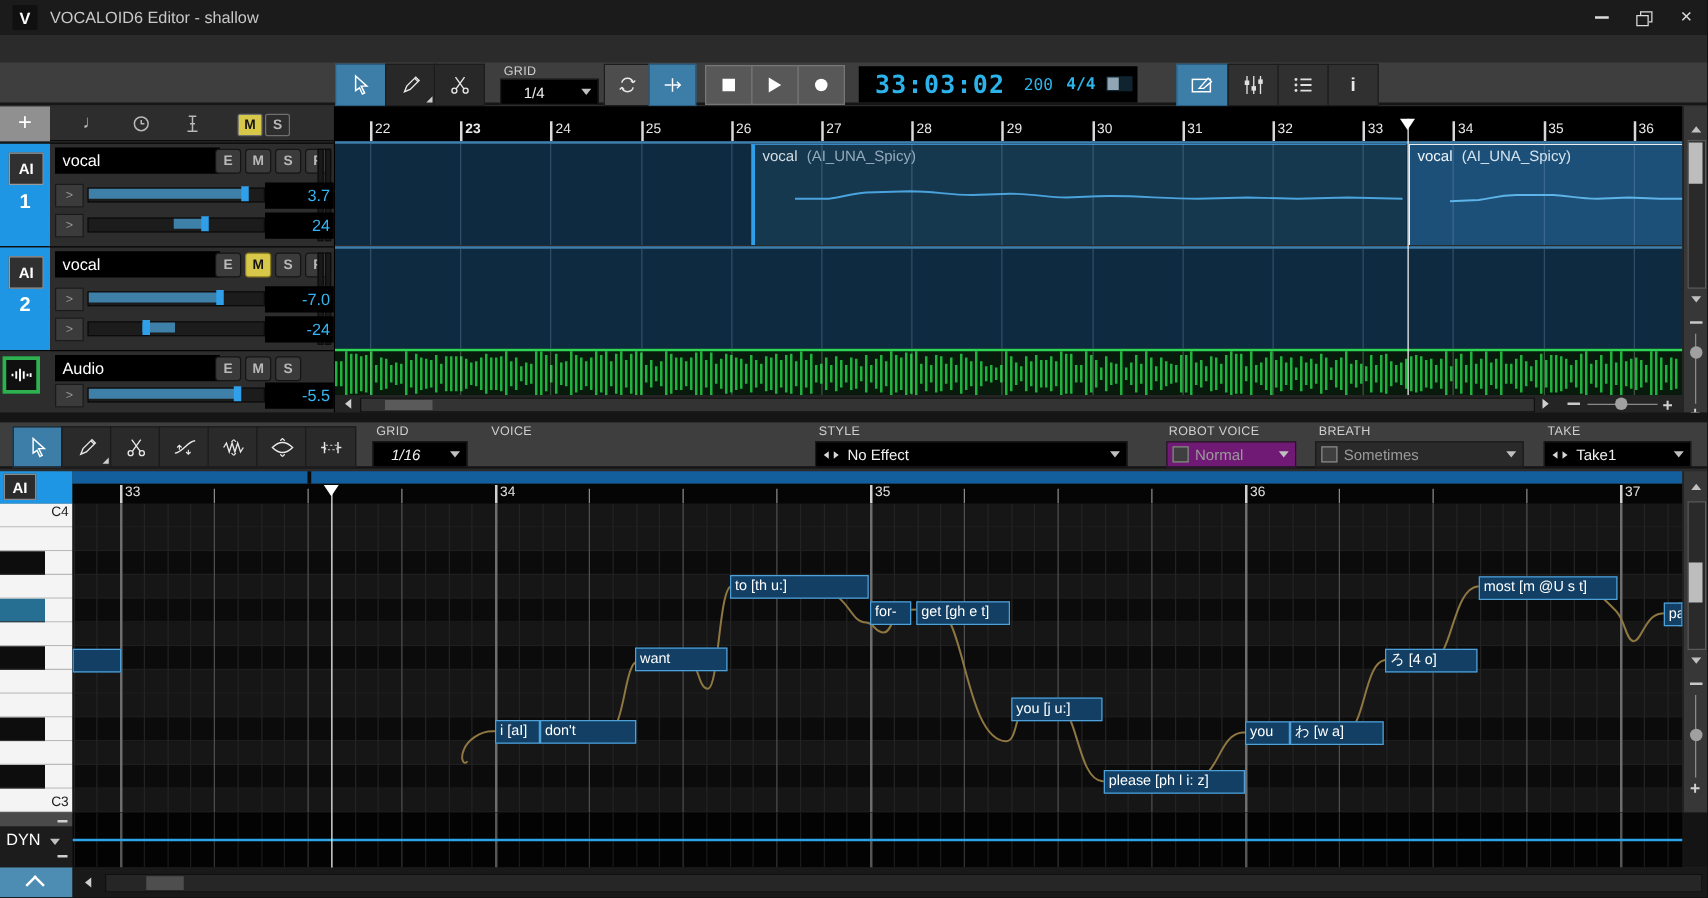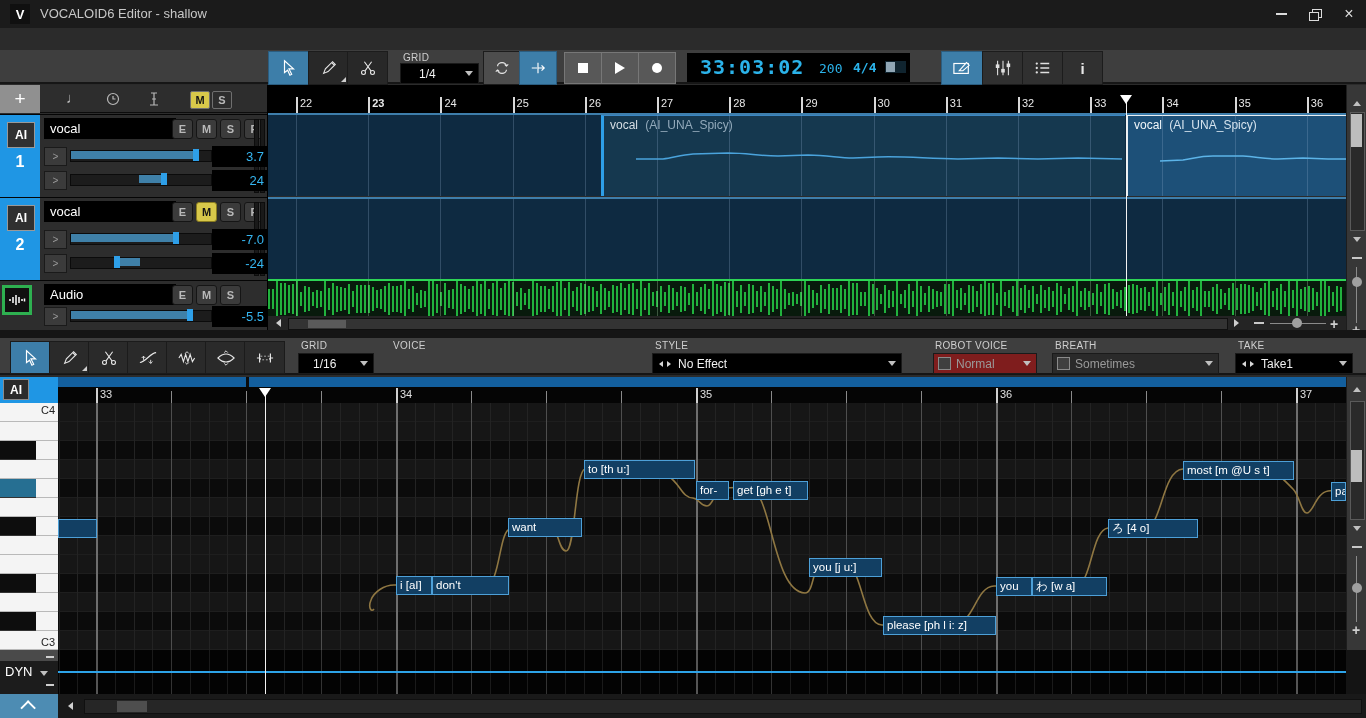--- a/index.html
+++ b/index.html
@@ -742,39 +742,39 @@
         </svg>
     </div>
     <div class="t2btn" style="left:244px;">
       <svg width="20" height="18" viewBox="0 0 22 20">
         <path d="M5 5 v10 M17 5 v10 M2 10 h3 M17 10 h3" fill="none" stroke="#e8e8e8" stroke-width="1.3"></path>
         <path d="M6 8 h10 v4 h-10 z" fill="none" stroke="#e8e8e8" stroke-width="0.8" stroke-dasharray="2 2"></path>
         </svg>
     </div>
 
     <div class="lbl" style="left:301px;top:2px;">GRID</div>
-    <div class="dd" style="left:298px;top:15px;width:74px;">
+    <div class="dd" style="left:298px;top:15px;width:74px;font-style:italic;">
       <span style="margin-left:14px;">1/16</span>
       <span class="tri tri-down chev"></span>
     </div>
 
     <div class="lbl" style="left:393px;top:2px;">VOICE</div>
 
     <div class="lbl" style="left:655px;top:2px;">STYLE</div>
     <div class="dd" style="left:652px;top:15px;width:248px;">
       <span class="stepper">
           <span class="tri tri-sm-left"></span>
           <span class="tri tri-sm-right"></span>
         </span>
       <span>No Effect</span>
       <span class="tri tri-down chev"></span>
     </div>
 
     <div class="lbl" style="left:935px;top:2px;">ROBOT VOICE</div>
-    <div class="dd" style="left:933px;top:15px;width:102px;background:#7f1d1d;justify-content:flex-end;">
+    <div class="dd" style="left:933px;top:15px;width:102px;background:#701a75;justify-content:flex-end;">
       <span class="cbx"></span>
       <span class="gray-text">Normal</span>
       <span class="tri tri-down chev"></span>
     </div>
 
     <div class="lbl" style="left:1055px;top:2px;">BREATH</div>
     <div class="dd" style="left:1052px;top:15px;width:165px;background:#2a2a2a;">
       <span class="cbx"></span>
       <span class="gray-text">Sometimes</span>
       <span class="tri tri-down chev"></span>
@@ -964,21 +964,21 @@
       <div class="note" style="left: 338px; top: 173px; width: 36px;"><span>i [aI]</span></div>
       <div class="note" style="left: 374px; top: 173px; width: 77px;"><span>don't</span></div>
       <div class="note" style="left: 450px; top: 115px; width: 74px;"><span>want</span></div>
       <div class="note" style="left: 526px; top: 57px; width: 111px;"><span>to [th u:]</span></div>
       <div class="note" style="left: 638px; top: 78px; width: 33px;"><span>for-</span></div>
       <div class="note" style="left: 675px; top: 78px; width: 75px;"><span>get [gh e t]</span></div>
       <div class="note" style="left: 751px; top: 155px; width: 73px;"><span>you [j u:]</span></div>
       <div class="note" style="left: 825px; top: 213px; width: 113px;"><span>please [ph l i: z]</span></div>
       <div class="note" style="left: 938px; top: 174px; width: 36px;"><span>you</span></div>
       <div class="note" style="left: 974px; top: 174px; width: 75px;"><span>わ [w a]</span></div>
-      <div class="note" style="left: 1050px; top: 116px; width: 90px;"><span>ろ [4 o]</span></div>
+      <div class="note" style="left: 1050px; top: 116px; width: 74px;"><span>ろ [4 o]</span></div>
       <div class="note" style="left: 1125px; top: 58px; width: 111px;"><span>most [m @U s t]</span></div>
       <div class="note" style="left: 1237px; top: 79px; width: 32px; margin-left: 48px;"><span>a [V]</span></div>
       <div class="note" style="left: 1273px; top: 79px; width: 15px;"><span>pa</span></div>
     </div>
 
   <div class="abs scrollcol" style="left:1346px;top:377px;width:20px;height:273px;">
     <span class="tri tri-up abs" style="left:6px;top:10px;"></span>
     <div class="sc-track" style="top:24px;height:117px;">
       <div class="sc-thumb" style="top:48px;height:32px;"></div>
     </div>

